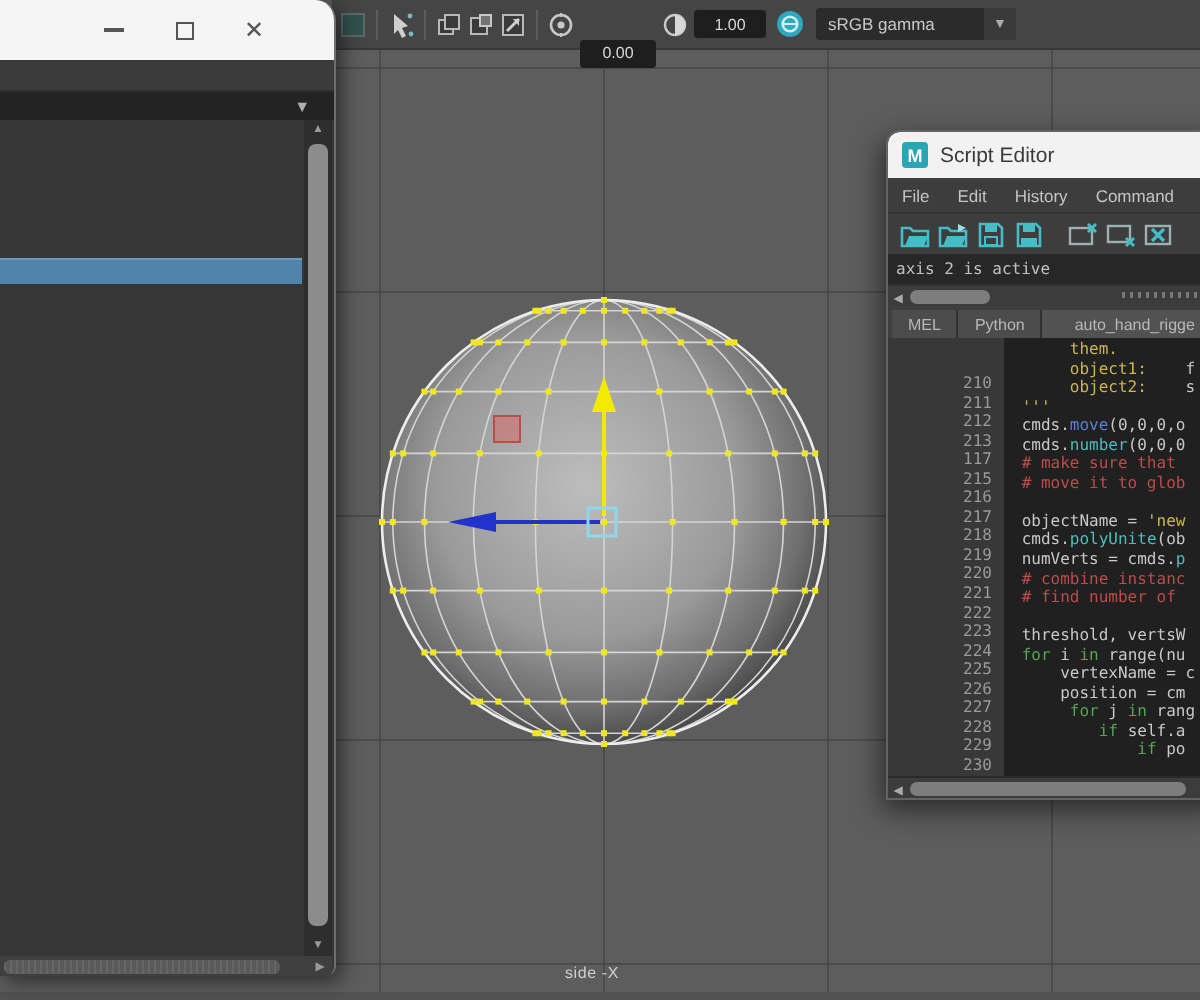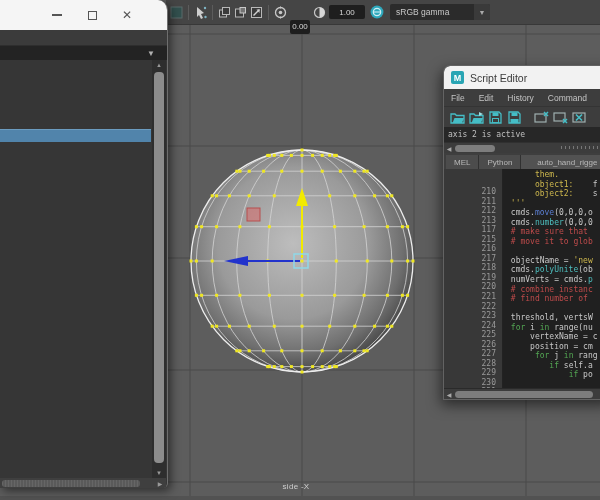--- a/index.html
+++ b/index.html
@@ -13,21 +13,21 @@
                 font-size:8px;color:#cfcfcf;letter-spacing:.3px;}
   #bottom-strip{position:absolute;left:0;top:496px;width:600px;height:4px;background:#525252;}
 
   
   #top-toolbar{position:absolute;left:166px;top:0;width:434px;height:25px;background:#454545;
                border-bottom:1px solid #383838;display:flex;align-items:center;gap:3px;padding:0 2px 0 4px;}
   .tb-sep{width:1px;height:15px;background:#5c5c5c;margin:0 2px;}
   .tb-ico{width:13px;height:13px;flex:0 0 auto;}
   .tb-field{height:14px;background:#1e1e1e;border-radius:2px;color:#d8d8d8;font-size:8px;
             display:flex;align-items:center;justify-content:center;padding:0 4px;}
-  #exposure-field{width:20px;margin-top:29px;} #gamma-field{width:36px;}
+  #exposure-field{width:38px;margin-top:29px;} #gamma-field{width:36px;}
   #view-transform{height:16px;background:#2b2b2b;border-radius:2px;color:#c8c8c8;font-size:8.5px;
             display:flex;align-items:center;width:100px;margin-left:3px;}
   #view-transform .vt-label{flex:1;padding-left:6px;white-space:nowrap;overflow:hidden;}
   #view-transform .vt-arrow{width:16px;height:16px;background:#3a3a3a;border-radius:0 2px 2px 0;
             color:#aaa;font-size:7px;display:flex;align-items:center;justify-content:center;}
 
   
   #left-window{position:absolute;left:0;top:0;width:168px;height:488px;
                border-radius:0 10px 5px 0;box-shadow:3px 3px 10px rgba(0,0,0,.5);
                background:#363636;border-right:1px solid #6e6e6e;overflow:hidden;}

